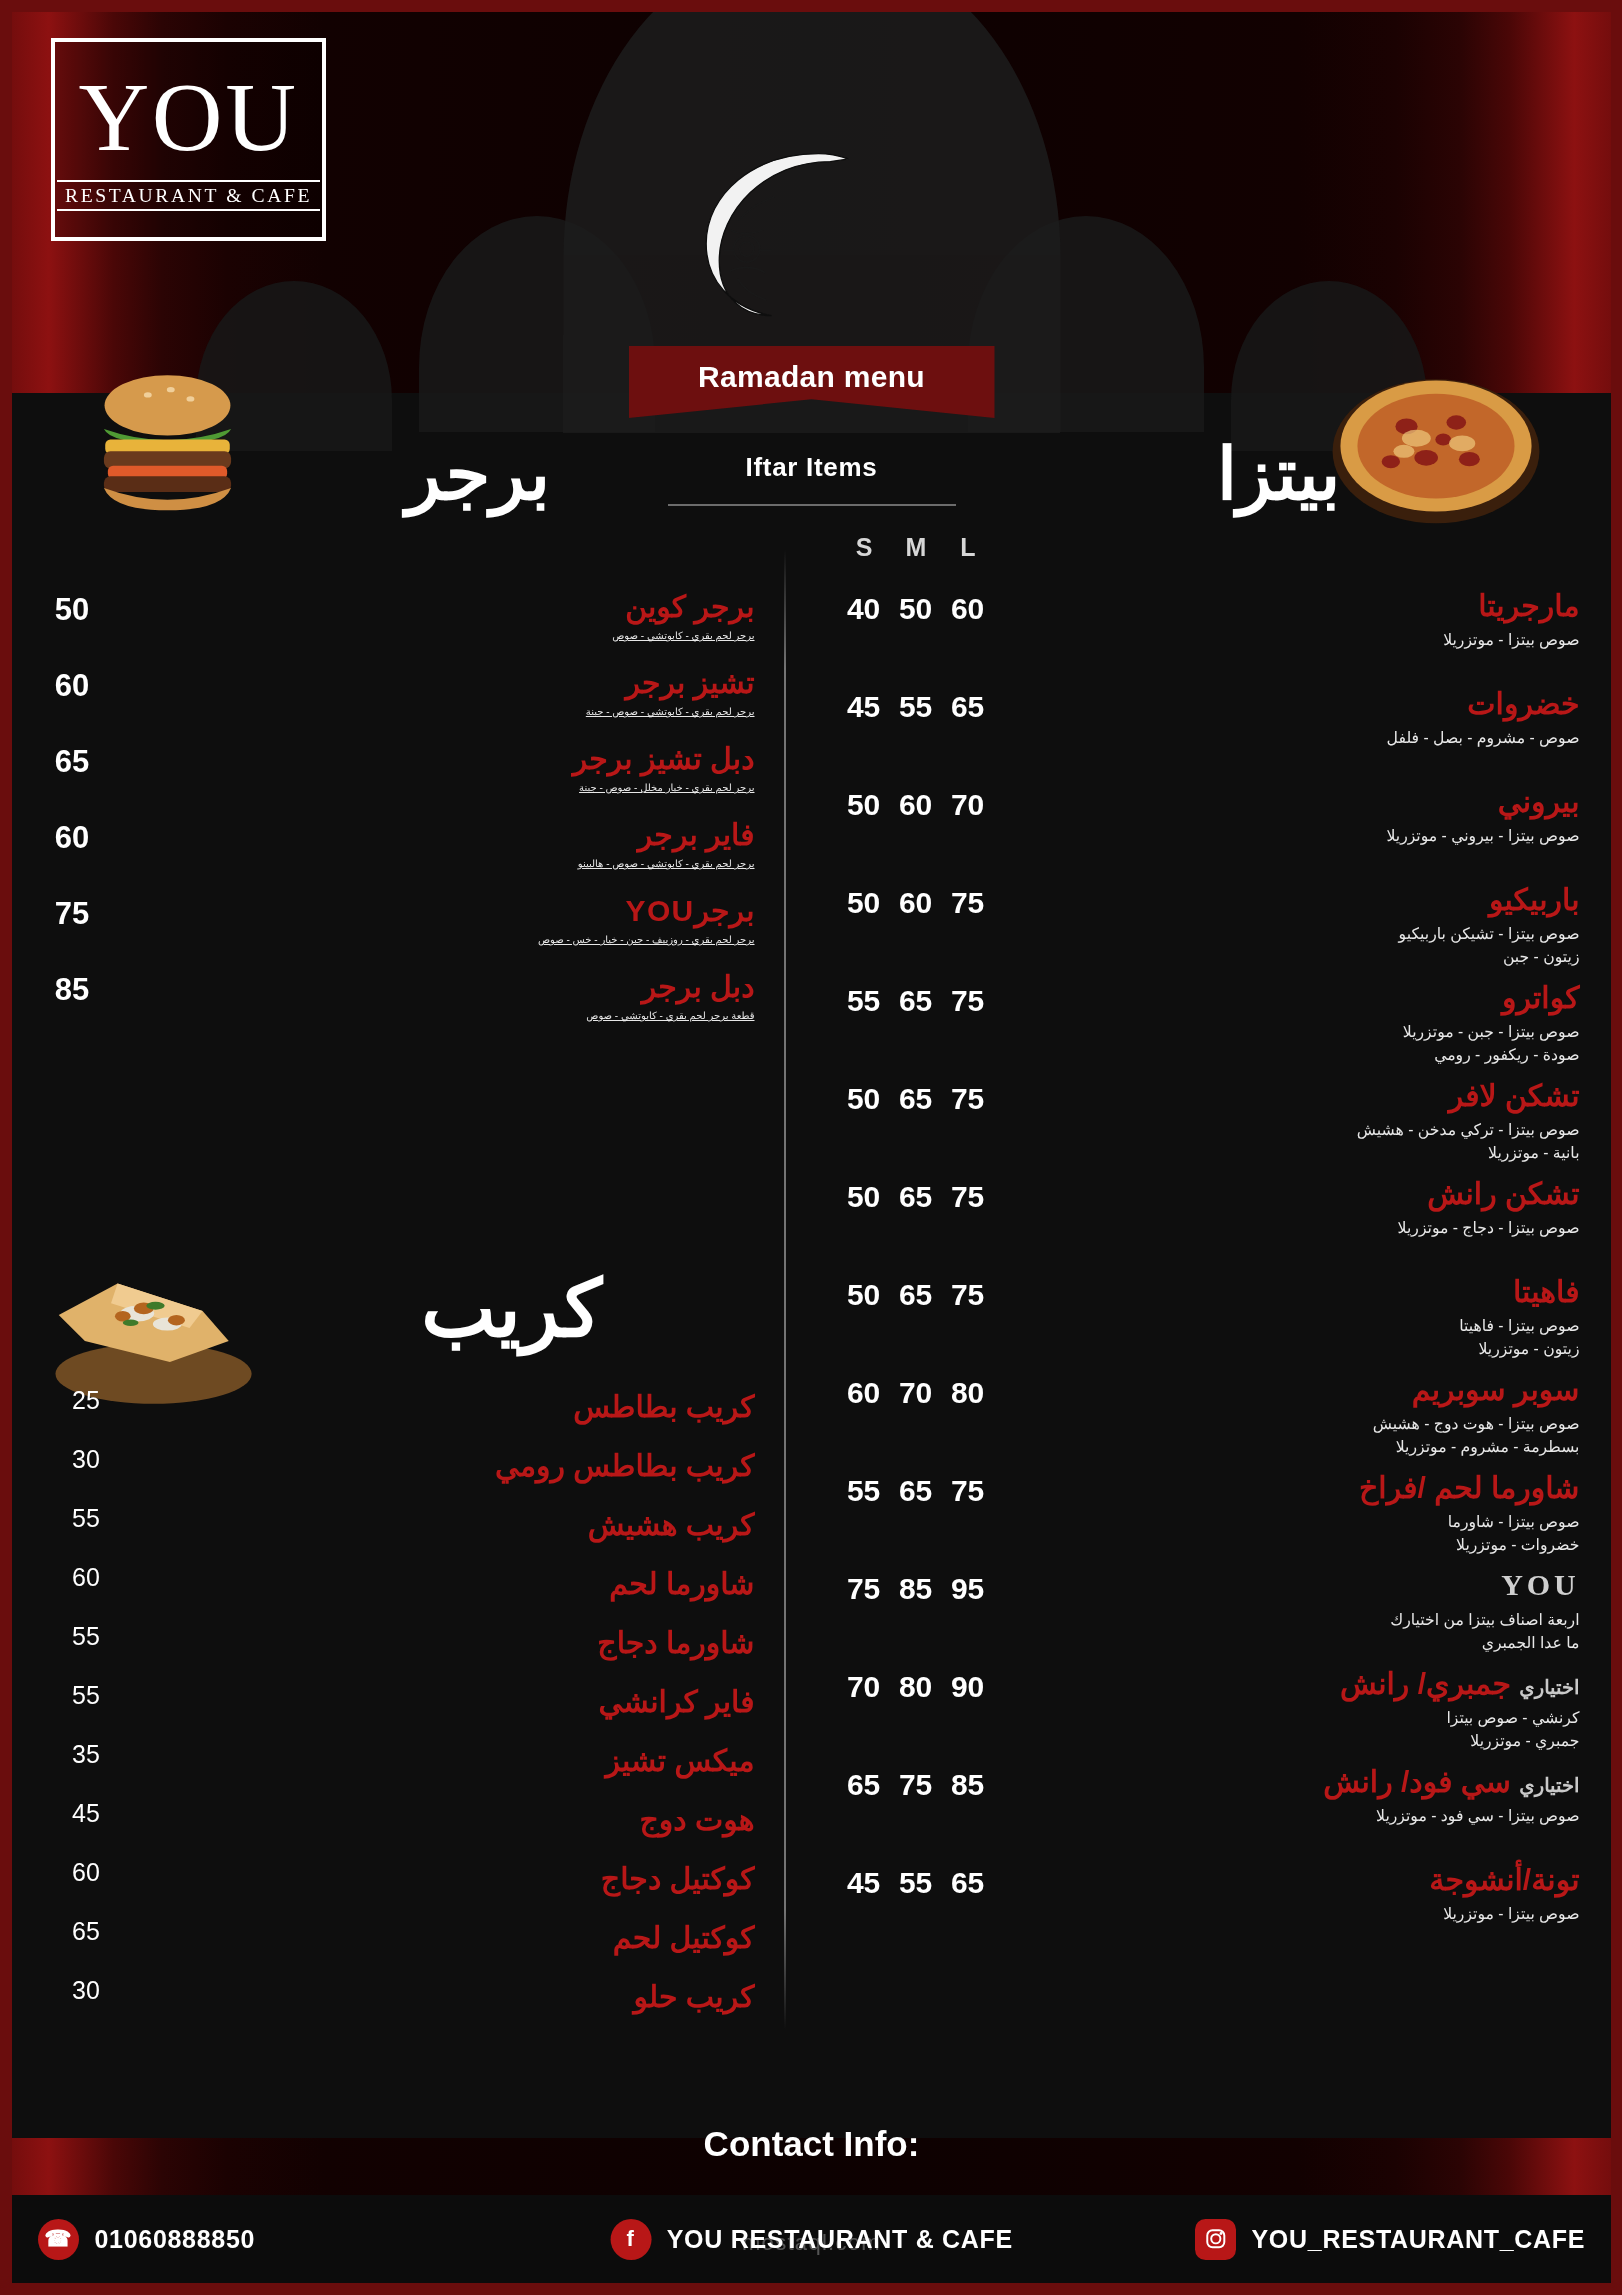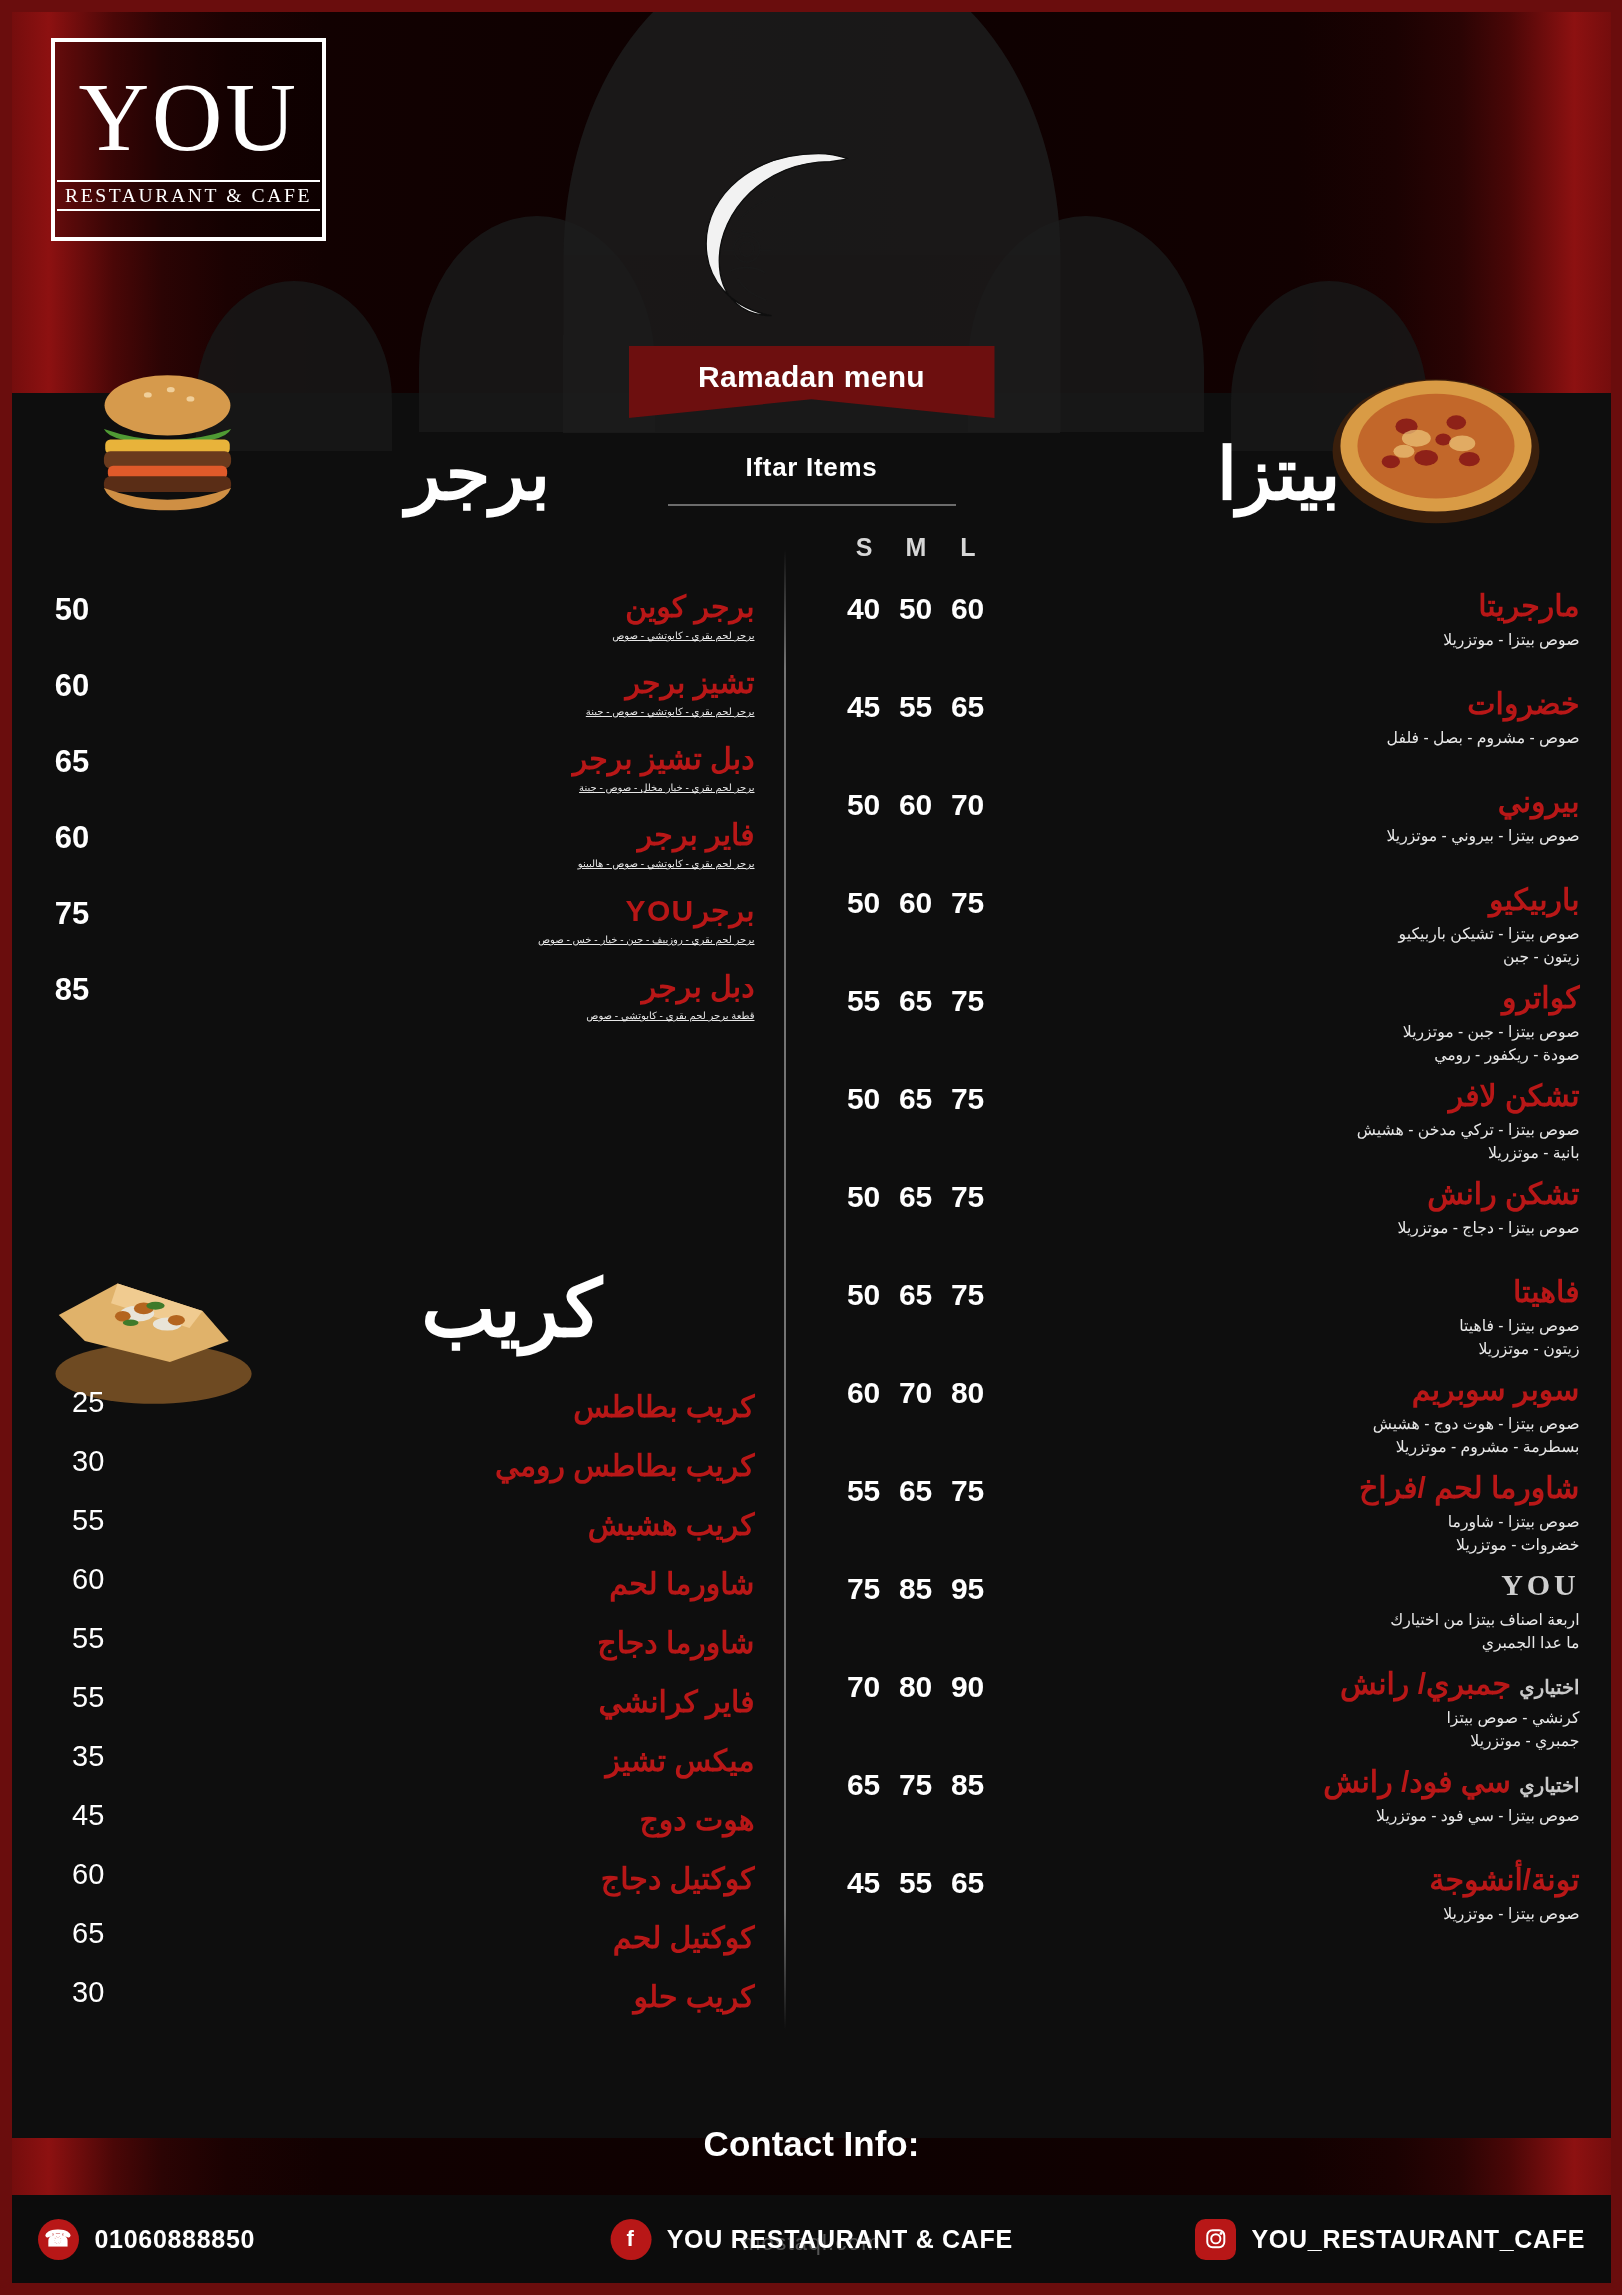--- a/index.html
+++ b/index.html
@@ -130,21 +130,21 @@
     direction:rtl;text-align:right;letter-spacing:1.3px;
   }
   .ldesc{
     position:absolute;right:10.5px;top:38px;color:#e8e8e8;font-size:10px;
     direction:rtl;text-align:right;letter-spacing:1.3px;text-decoration:underline;
   }
 
   
   .crepe-list{position:absolute;left:39px;top:1381px;width:726px;}
   .crow{position:relative;height:59px;}
-  .cprice{position:absolute;left:33px;top:5.2px;color:#ffffff;font-size:29px;}
+  .cprice{position:absolute;left:33px;top:5.2px;color:#ffffff;font-size:25px;}
   .cname{
     position:absolute;right:10.5px;top:8px;color:#b81717;font-size:30px;font-weight:bold;
     direction:rtl;text-align:right;letter-spacing:1.3px;
   }
   .cname.small{font-size:25px;}
 
   
   .right-list{position:absolute;left:818px;top:592px;width:772px;}
   .rrow{position:relative;min-height:98px;}
   .rprices{position:absolute;left:19.6px;top:0;display:flex;}

